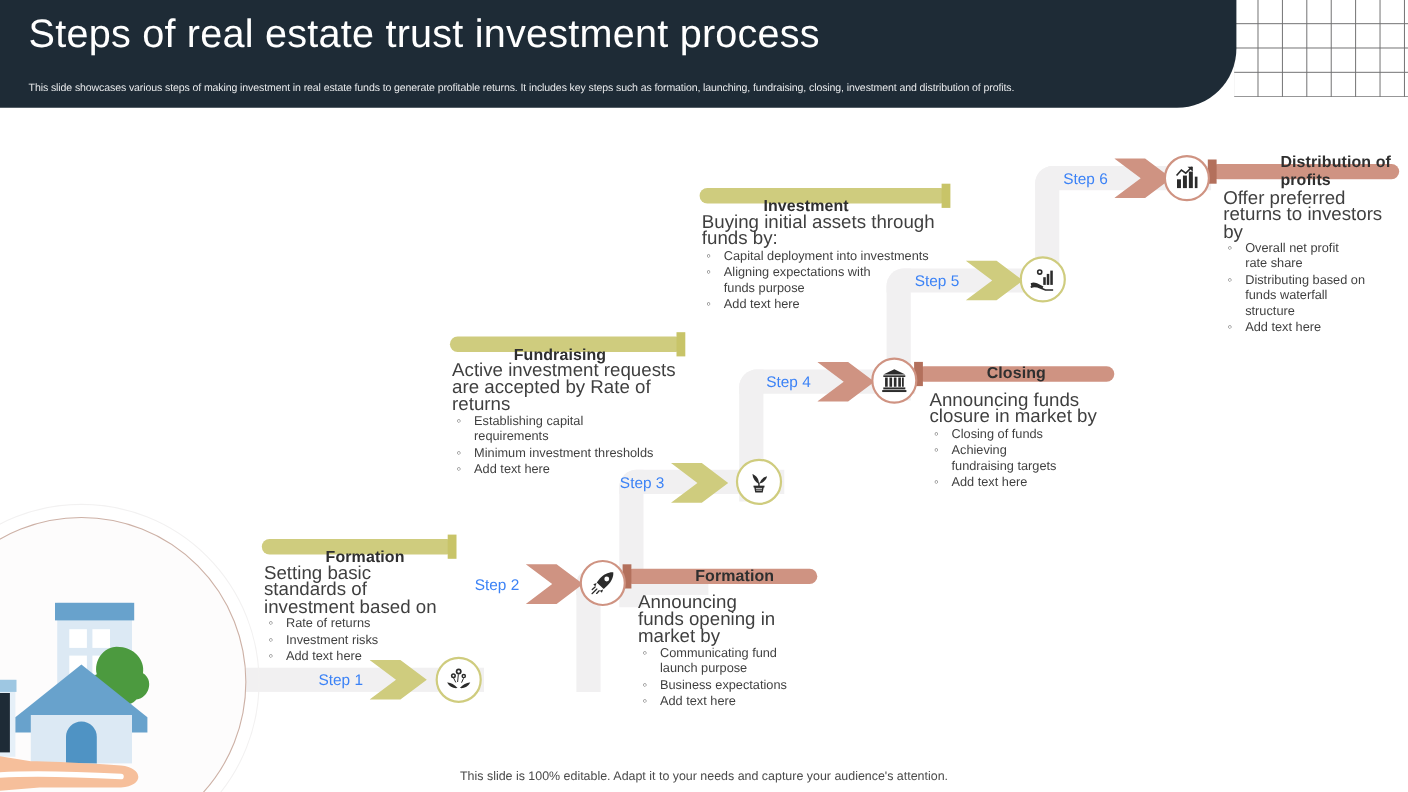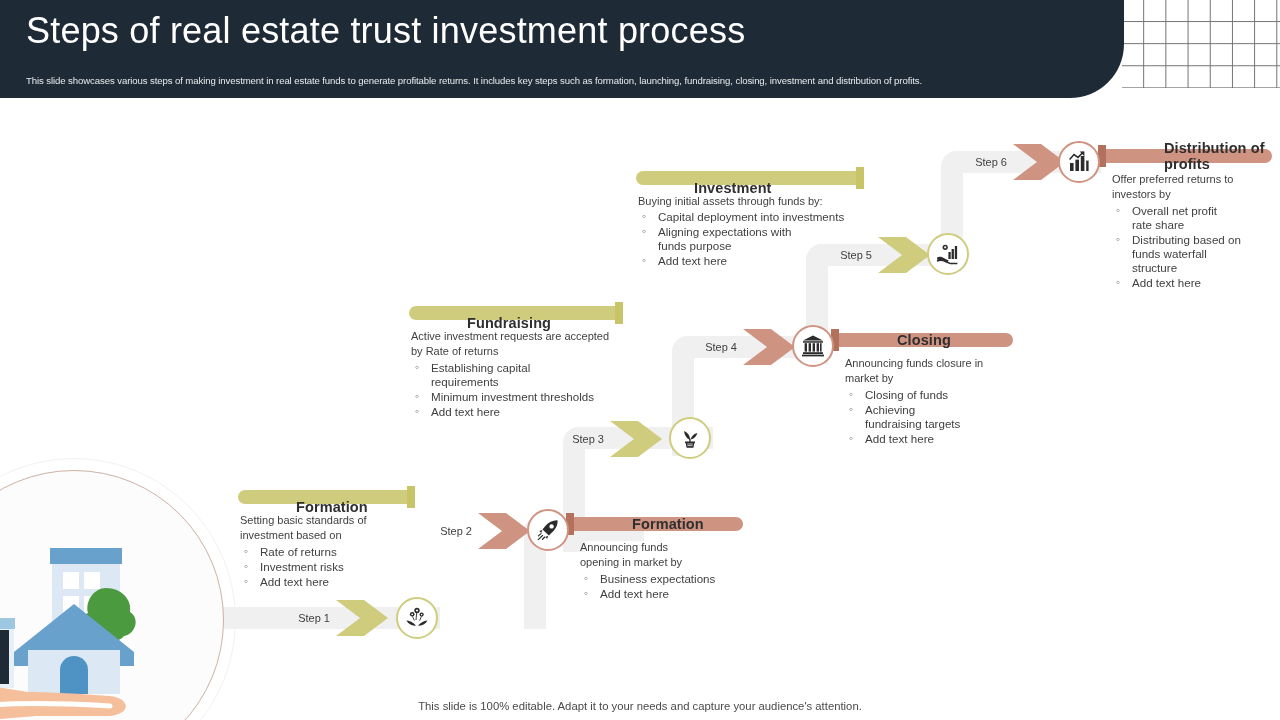--- a/index.html
+++ b/index.html
@@ -60,22 +60,22 @@
   .pipe.r-tl { border-top-left-radius: 16px; }
   .pipe.r-tr { border-top-right-radius: 16px; }
 
   
   .step-band {
     position: absolute;
     height: 26px;
     display: flex;
     align-items: center;
     justify-content: flex-end;
-    font-size: 11px;
-    color: #404040;
+    font-size: 14px;
+    color: #3b82f6;
     padding-right: 6px;
     white-space: nowrap;
   }
 
   
   .chevron {
     position: absolute;
     width: 54px; height: 44px;
   }
 
@@ -112,21 +112,21 @@
   }
   .card .bar .title {
     position: relative;
     font-size: 14.5px;
     font-weight: bold;
     color: #2f2f2f;
     z-index: 2;
     letter-spacing: 0.1px;
   }
   .card .lead {
-    font-size: 11px;
+    font-size: 17px;
     color: #3f3f3f;
     line-height: 15.4px;
     margin-top: 9px;
   }
   .card ul { list-style: none; margin-top: 1px; }
   .card ul li {
     position: relative;
     font-size: 11.6px;
     color: #3f3f3f;
     line-height: 14px;
@@ -270,20 +270,21 @@
   </div>
   <div class="card right" style="left:568px; top:517px; width:175px;">
     <div class="bar">
       <div class="pill" style="background:#cf9382;"></div>
       <div class="tab" style="background:#b3705c;"></div>
       <div class="title">Formation</div>
     </div>
     <div class="body">
       <div class="lead" style="width:130px;">Announcing funds opening in market by</div>
       <ul>
+        <li>Communicating fund launch purpose</li>
         <li>Business expectations</li>
         <li>Add text here</li>
       </ul>
     </div>
   </div>
 
   <div class="step-band" style="left:500px; top:426px; width:110px;">Step 3</div>
   <svg class="chevron" style="left:610px; top:417px;" viewBox="0 0 54 44">
     <path d="M0 4 H28 L52 22 L28 40 H0 L24 22 Z" fill="#cfcc7e"></path>
   </svg>

